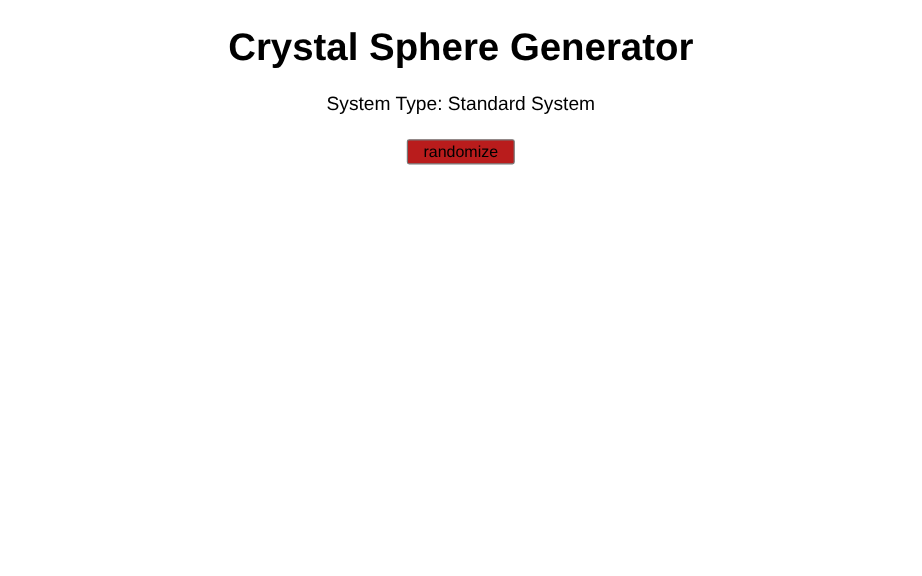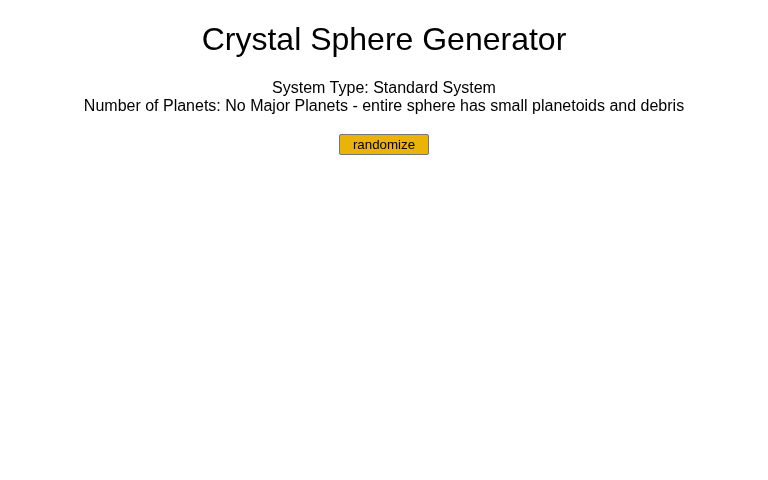--- a/index.html
+++ b/index.html
@@ -21,21 +21,21 @@
     width: 768px;
     height: 480px;
     box-sizing: border-box;
     padding: 0 8px;
     text-align: center;
   }
 
   
   .page-title {
     font-size: 32px;
-    font-weight: normal;
+    font-weight: bold;
     line-height: 37px;
     margin: 21px 0 21px 0;
     text-align: center;
     color: #000000;
     letter-spacing: 0;
   }
 
   
   .info-block {
     font-size: 16px;
@@ -56,40 +56,39 @@
     line-height: 0;
   }
 
   
   .randomize-button {
     display: inline-block;
     font-family: "Liberation Sans", sans-serif;
     font-size: 13.3333px;
     line-height: normal;
     color: #000000;
-    background-color: #eab308;
+    background-color: #b91c1c;
     border: 1px solid #767676;
     border-radius: 2px;
     padding: 2px 8px;
     margin: 0;
     text-align: center;
     cursor: default;
     box-sizing: border-box;
     min-width: 90px;
   }
 </style>
 </head>
 <body>
 
 <div class="page">
 
   <h1 class="page-title">Crystal Sphere Generator</h1>
 
   <div class="info-block">
     <span class="info-line">System Type: Standard System</span>
-    <span class="info-line">Number of Planets: No Major Planets - entire sphere has small planetoids and debris</span>
   </div>
 
   <div class="button-row">
     <button class="randomize-button" type="button">randomize</button>
   </div>
 
 </div>
 
 </body></html>

